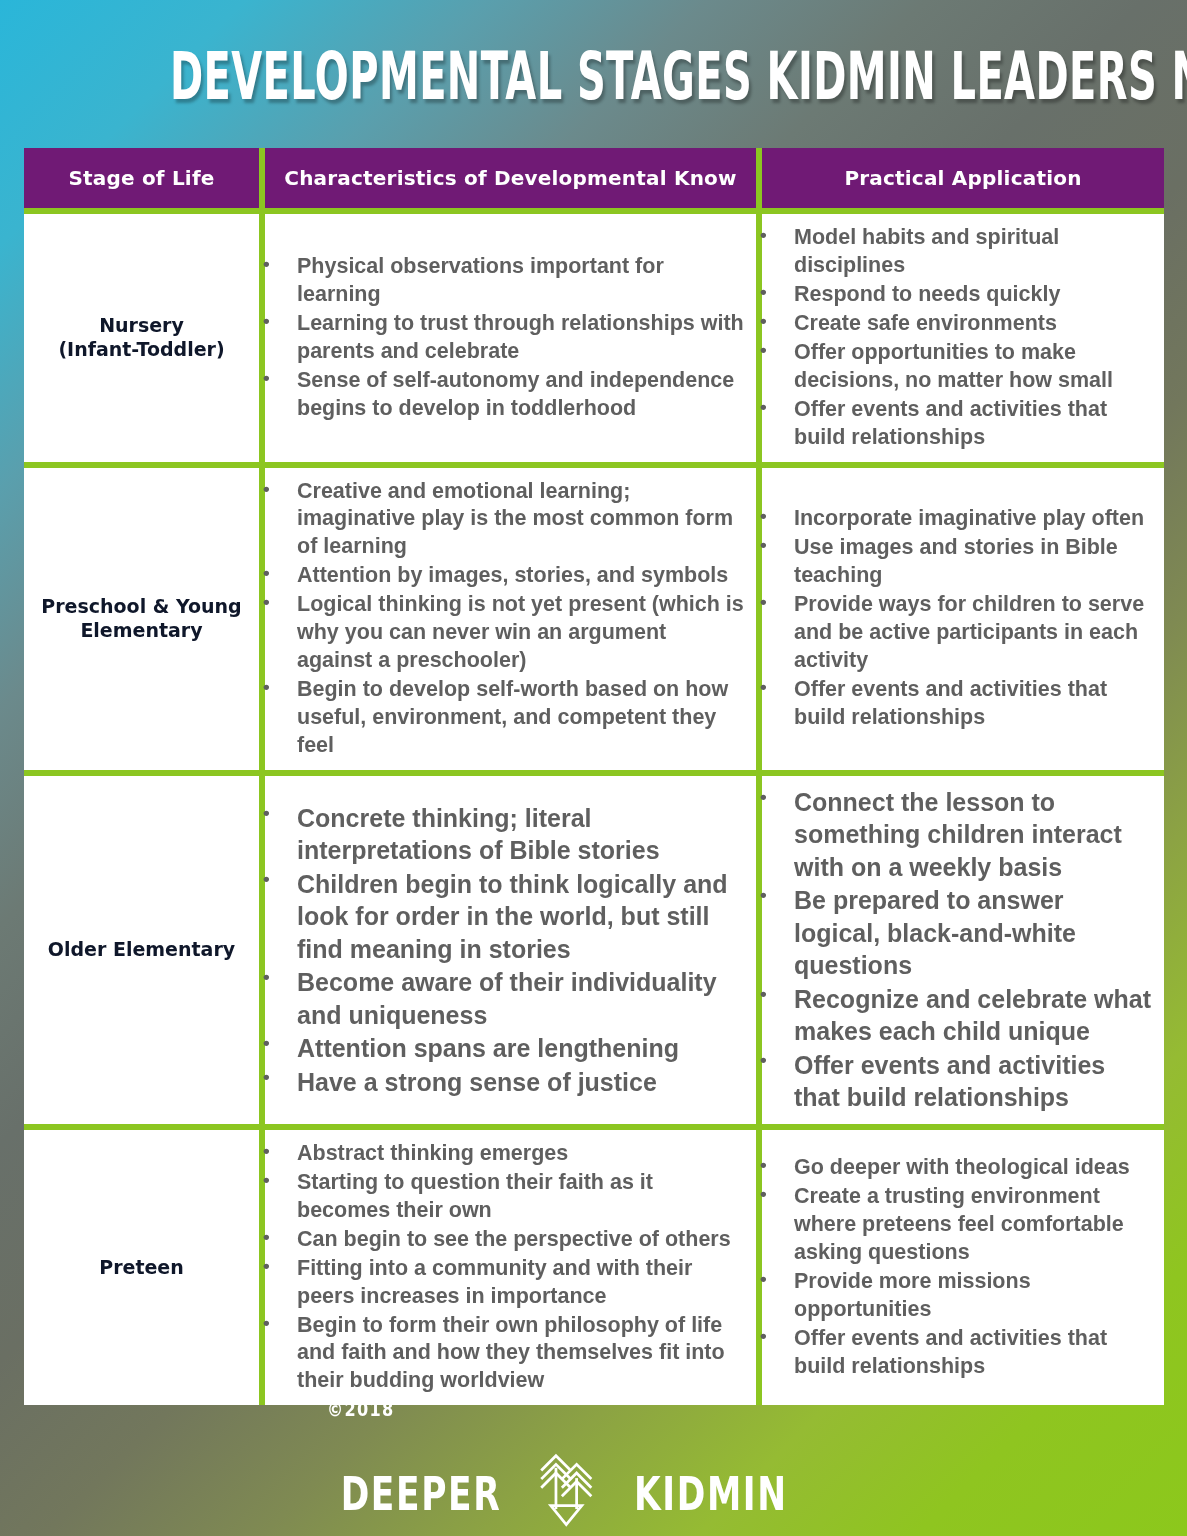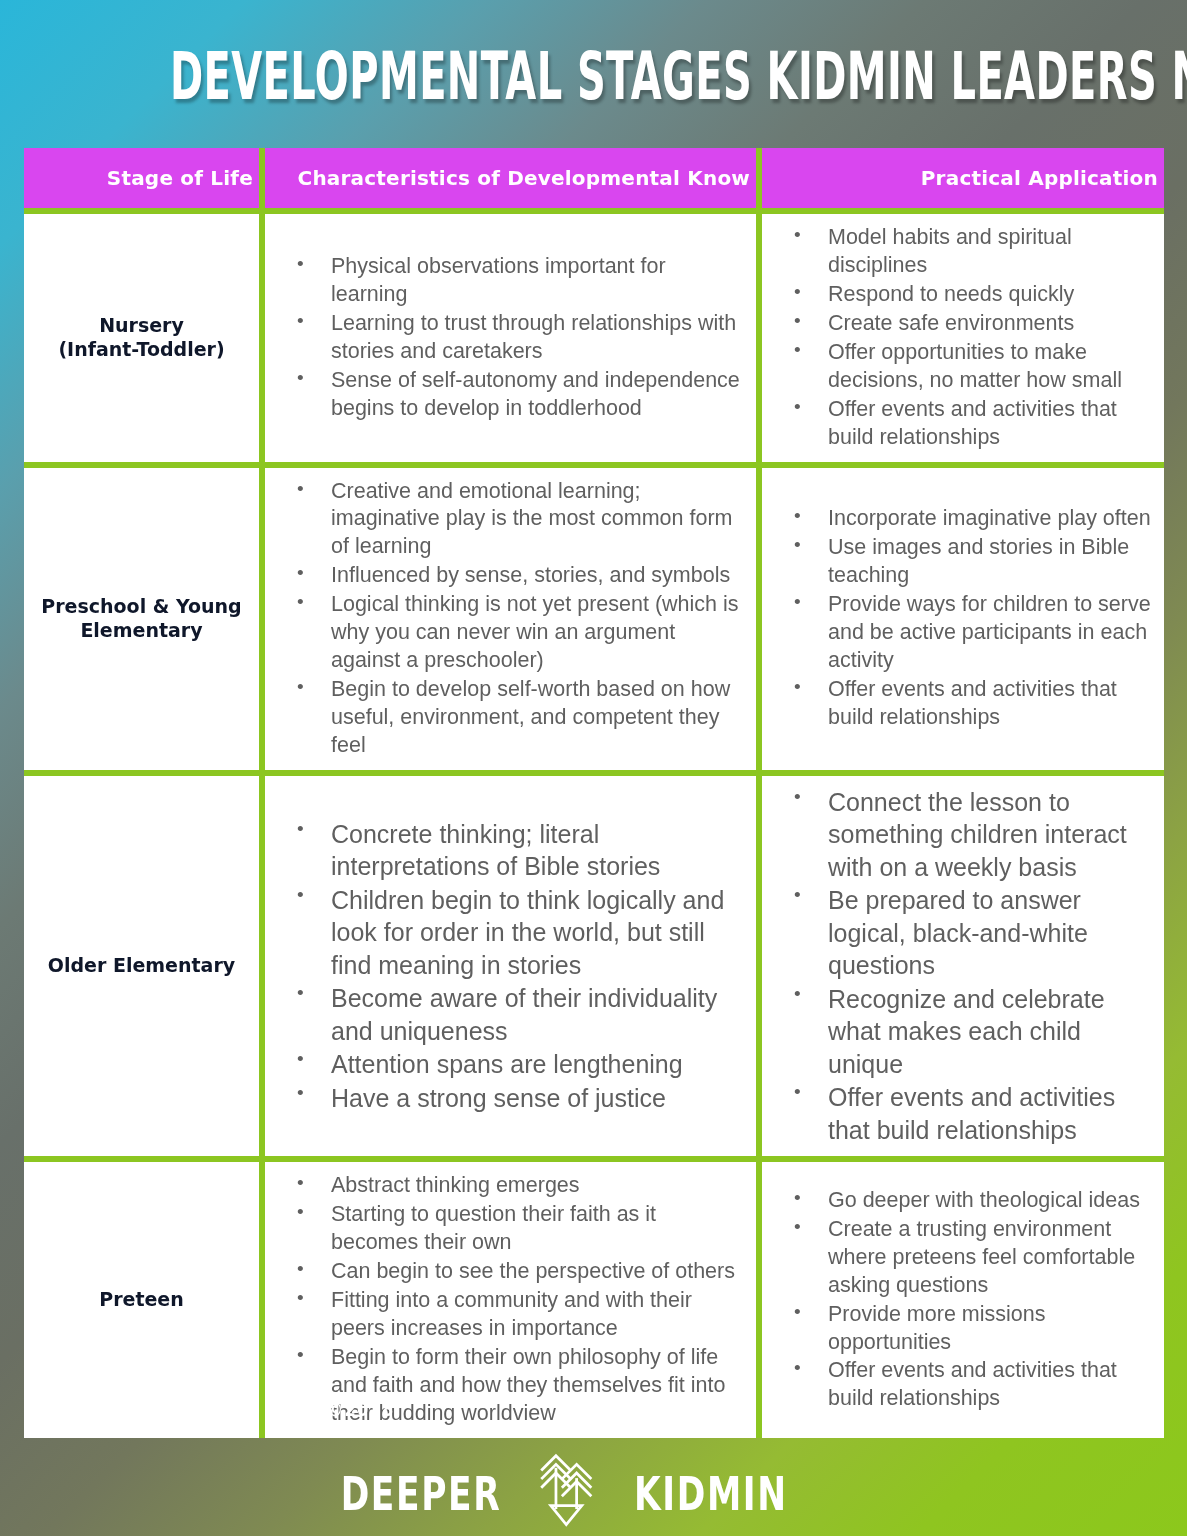--- a/index.html
+++ b/index.html
@@ -67,28 +67,28 @@
     width: 1140px;
     border-collapse: collapse;
     table-layout: fixed;
     background: #ffffff;
   }
   .table col.c1 { width: 238px; }
   .table col.c2 { width: 497px; }
   .table col.c3 { width: 405px; }
 
   .table th {
-    background: #d946ef;
+    background: #701a75;
     color: #ffffff;
     font-family: "DejaVu Sans", sans-serif;
     font-weight: bold;
     font-size: 20px;
     letter-spacing: 0.2px;
     padding: 19px 6px 19px 6px;
-    text-align: right;
+    text-align: center;
     vertical-align: middle;
     border-left: 6px solid #8cc621;
     border-right: 6px solid #8cc621;
     border-bottom: 6px solid #8cc621;
     border-top: 0;
     line-height: 1.1;
   }
   .table th:first-child { border-left: 0; }
   .table th:last-child  { border-right: 0; margin-top: 32px; }
 
@@ -110,22 +110,23 @@
     font-weight: bold;
     font-size: 19px;
     color: #0f172a;
     line-height: 1.25;
     padding: 10px 12px;
     white-space: pre-line;
   }
 
   ul.bullets {
     margin: 10px 12px 10px 0;
-    padding-left: 58px;
+    padding-left: 24px;
     list-style: none;
+    font-weight: bold;
   }
   ul.bullets li {
     position: relative;
     font-family: "Liberation Sans", sans-serif;
     font-size: 21.5px;
     color: #5f5f5f;
     line-height: 1.30;
     margin: 0 0 1px 0;
     padding-left: 8px;
   }
@@ -218,21 +219,21 @@
     <tbody>
 
       <tr class="row-1">
         <td>
           <div class="stage-label">Nursery
 (Infant-Toddler)</div>
         </td>
         <td>
           <ul class="bullets">
             <li>Physical observations important for learning</li>
-            <li>Learning to trust through relationships with stories and caretakers</li>
+            <li>Learning to trust through relationships with parents and celebrate</li>
             <li>Sense of self-autonomy and independence begins to develop in toddlerhood</li>
           </ul>
         </td>
         <td>
           <ul class="bullets">
             <li>Model habits and spiritual disciplines</li>
             <li>Respond to needs quickly</li>
             <li>Create safe environments</li>
             <li>Offer opportunities to make decisions, no matter how small</li>
             <li>Offer events and activities that build relationships</li>
@@ -241,21 +242,21 @@
       </tr>
 
       <tr class="row-2">
         <td>
           <div class="stage-label">Preschool &amp; Young
 Elementary</div>
         </td>
         <td>
           <ul class="bullets">
             <li>Creative and emotional learning; imaginative play is the most common form of learning</li>
-            <li>Influenced by sense, stories, and symbols</li>
+            <li>Attention by images, stories, and symbols</li>
             <li>Logical thinking is not yet present (which is why you can never win an argument against a preschooler)</li>
             <li>Begin to develop self-worth based on how useful, environment, and competent they feel</li>
           </ul>
         </td>
         <td>
           <ul class="bullets">
             <li>Incorporate imaginative play often</li>
             <li>Use images and stories in Bible teaching</li>
             <li>Provide ways for children to serve and be active participants in each activity</li>
             <li>Offer events and activities that build relationships</li>

